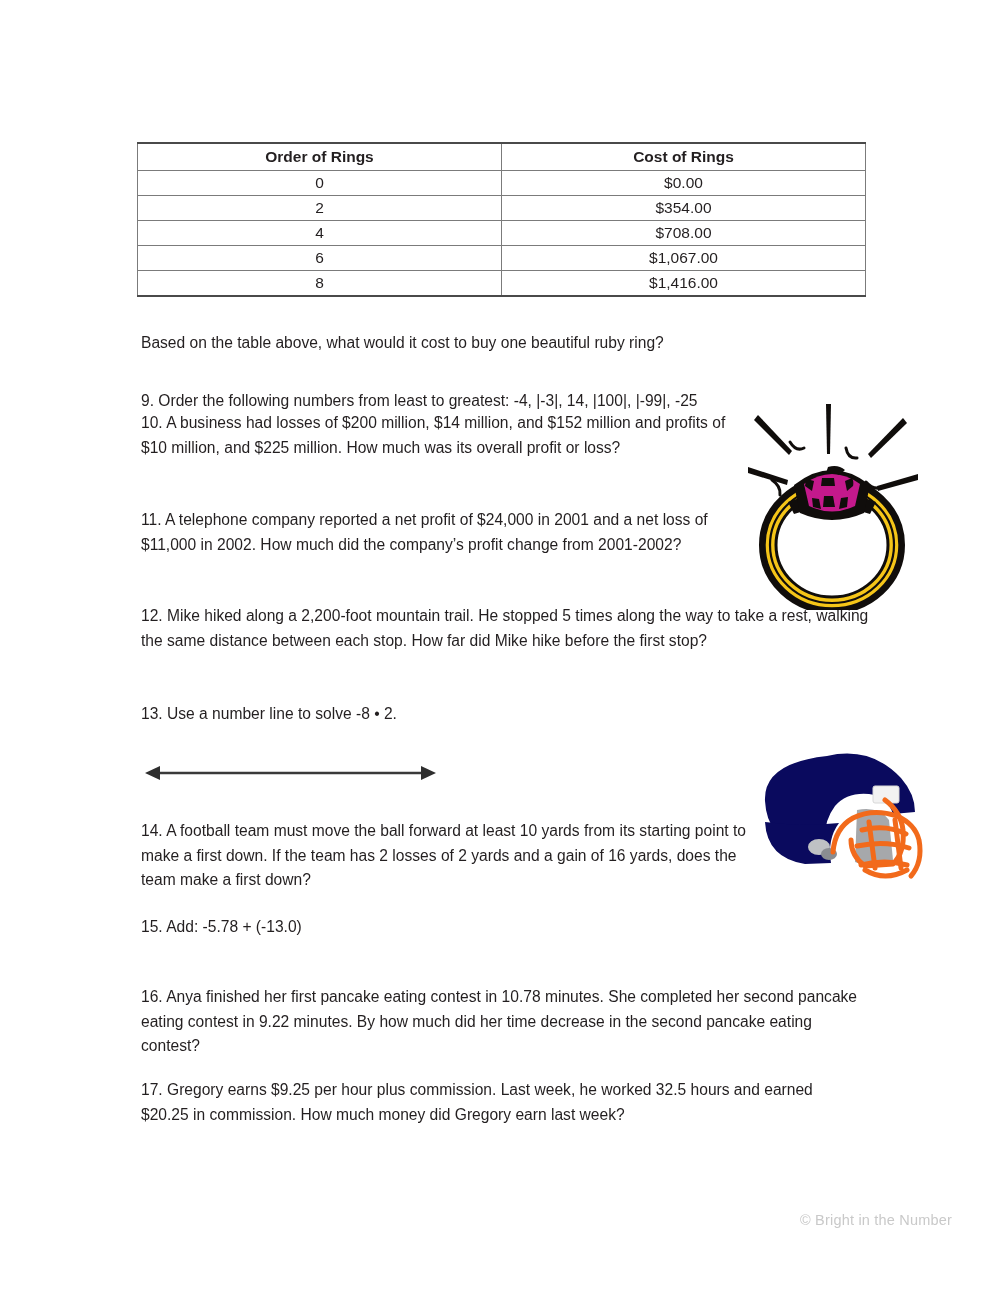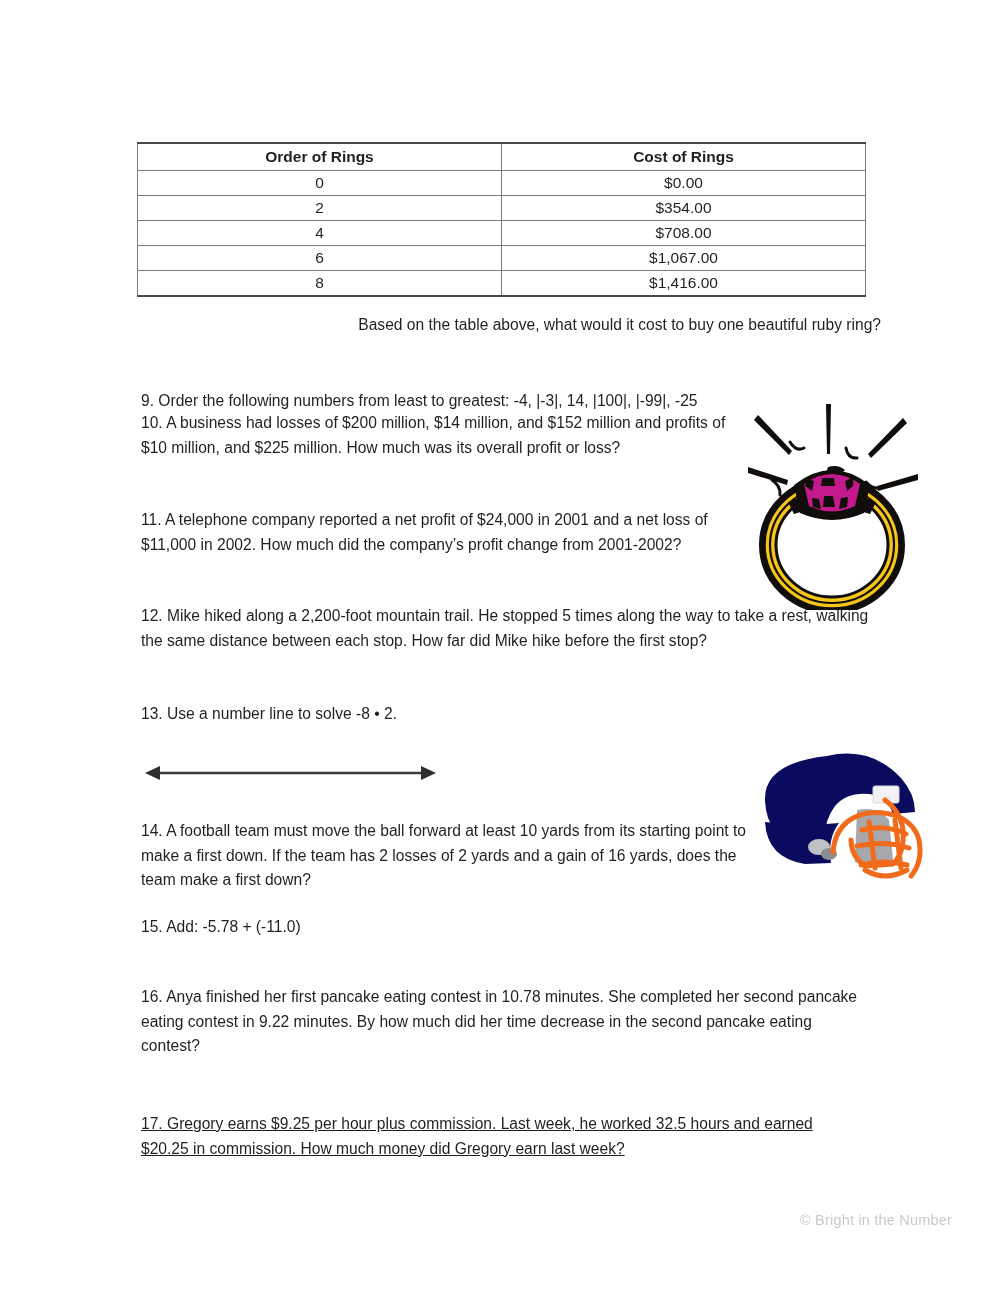--- a/index.html
+++ b/index.html
@@ -61,30 +61,30 @@
     width: 740px;
     font-size: 15.6px;
     line-height: 1.55;
     color: #231f20;
   }
   .prompt.centered {
     text-align: center;
   }
   .q { position: absolute; left: 141px; font-size: 15.6px; line-height: 1.58; color: #231f20; }
 
-  #prompt-ruby { top: 313px; left: 141px; width: 740px; text-align: right; }
+  #prompt-ruby { top: 331px; left: 141px; width: 740px; text-align: left; }
   #q9  { top: 365px;  width: 740px; margin-top: 24px; }
   #q10 { top: 411px;  width: 600px; }
   #q11 { top: 508px;  width: 600px; }
   #q12 { top: 604px;  width: 730px; }
   #q13 { top: 702px;  width: 600px; }
   #q14 { top: 819px;  width: 620px; }
   #q15 { top: 915px;  width: 600px; }
   #q16 { top: 985px;  width: 720px; }
-  #q17 { top: 1112px; width: 720px; text-decoration: underline; }
+  #q17 { top: 1078px; width: 720px; }
 
   
   .numberline {
     position: absolute;
     left: 143px;
     top: 757px;
     width: 295px;
     height: 32px;
   }
 
@@ -162,21 +162,21 @@
 
   <div class="numberline">
     <svg width="295" height="32" viewBox="0 0 295 32">
       <line x1="14" y1="16" x2="281" y2="16" stroke="#3a3a3a" stroke-width="2.6"></line>
       <polygon points="2,16 17,9 17,23" fill="#2e2e2e"></polygon>
       <polygon points="293,16 278,9 278,23" fill="#2e2e2e"></polygon>
     </svg>
   </div>
 
   <div class="q" id="q14">14.  A football team must move the ball forward at least 10 yards from its starting point to make a first down. If the team has 2 losses of 2 yards and a gain of 16 yards, does the team make a first down?</div>
-  <div class="q" id="q15">15. Add: -5.78 + (-11.0)</div>
+  <div class="q" id="q15">15. Add: -5.78 + (-13.0)</div>
   <div class="q" id="q16">16. Anya finished her first pancake eating contest in 10.78 minutes. She completed her second pancake eating contest in 9.22 minutes. By how much did her time decrease in the second pancake eating contest?</div>
   <div class="q" id="q17">17. Gregory earns $9.25 per hour plus commission. Last week, he worked 32.5 hours and earned $20.25 in commission. How much money did Gregory earn last week?</div>
 
   <div class="ring-art">
     <svg width="180" height="208" viewBox="0 0 180 208">
       <g fill="#100D0B">
 
         <polygon points="12,18 16,13 50,49 47,53"></polygon>
 
         <polygon points="6,71 6,65 46,78 45,83"></polygon>

